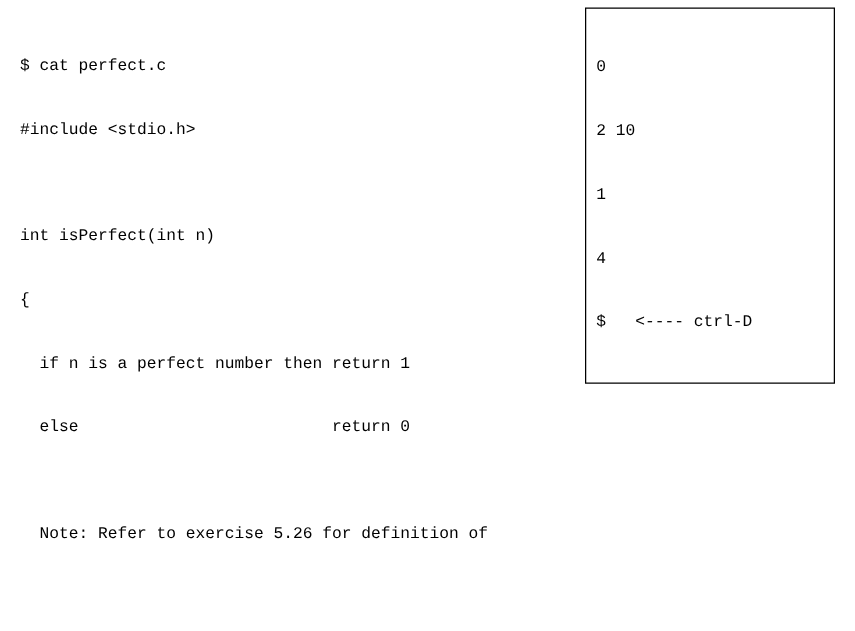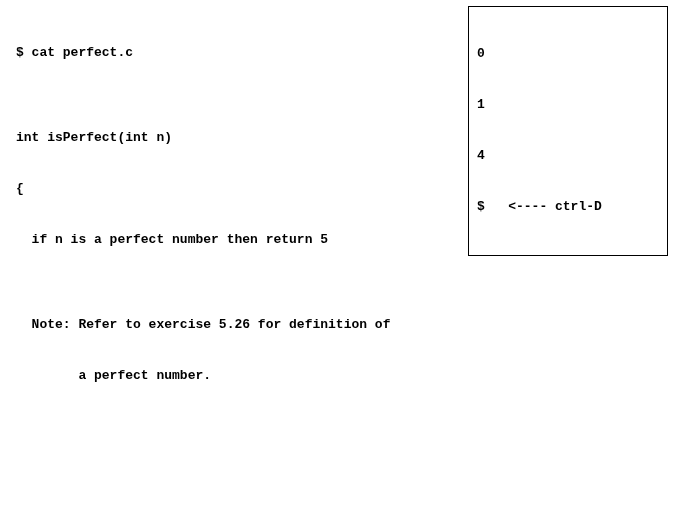--- a/index.html
+++ b/index.html
@@ -12,21 +12,20 @@
     font-size: 13px;
     line-height: 17px;
     color: #000000;
     overflow: hidden;
   }
   .page {
     position: relative;
     width: 684px;
     height: 505px;
     box-sizing: border-box;
-    font-weight: bold;
   }
   .main-code {
     position: absolute;
     left: 16px;
     top: 10px;
     white-space: pre;
   }
   .side-box {
     position: absolute;
     right: 16px;
@@ -39,27 +38,28 @@
     white-space: pre;
   }
 </style>
 </head>
 <body>
 
 <div class="page">
 
   <div class="main-code">
     <div>$ cat perfect.c</div>
+    <div>#include &lt;stdio.h&gt;</div>
     <div></div>
     <div>int isPerfect(int n)</div>
     <div>{</div>
-    <div>  if n is a perfect number then return 5</div>
+    <div>  if n is a perfect number then return 1</div>
+    <div>  else                          return 0</div>
     <div></div>
     <div>  Note: Refer to exercise 5.26 for definition of</div>
-    <div>        a perfect number.</div>
     
     <div></div>
     
     
     
     
     
     <div></div>
     
     
@@ -67,18 +67,19 @@
     
     <div></div>
     
     
     
     
   </div>
 
   <div class="side-box">
     <div>0</div>
+    <div>2 10</div>
     <div>1</div>
     <div>4</div>
     <div>$   &lt;---- ctrl-D</div>
   </div>
 
 </div>
 
 </body></html>

